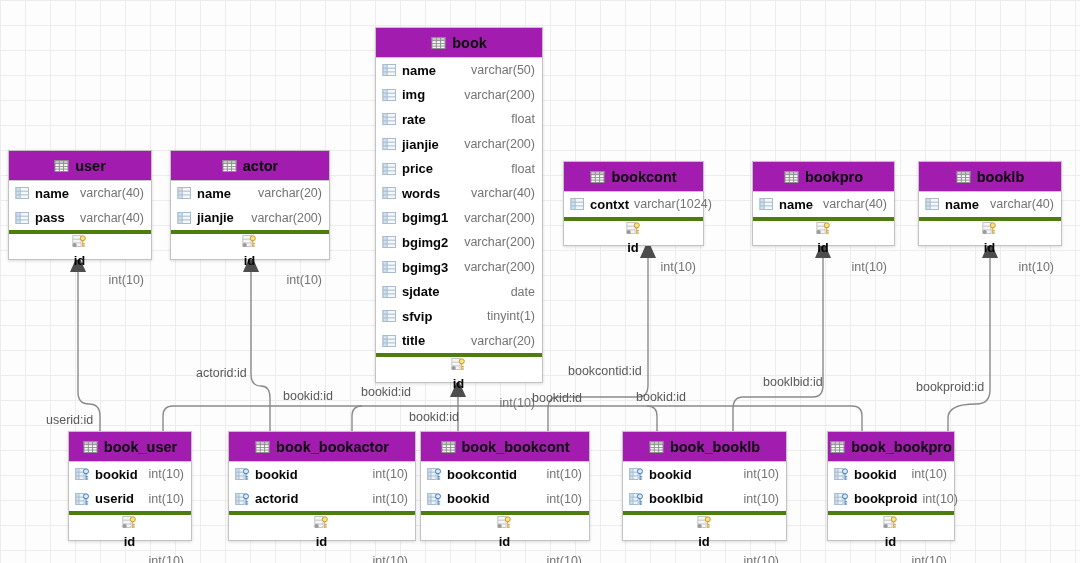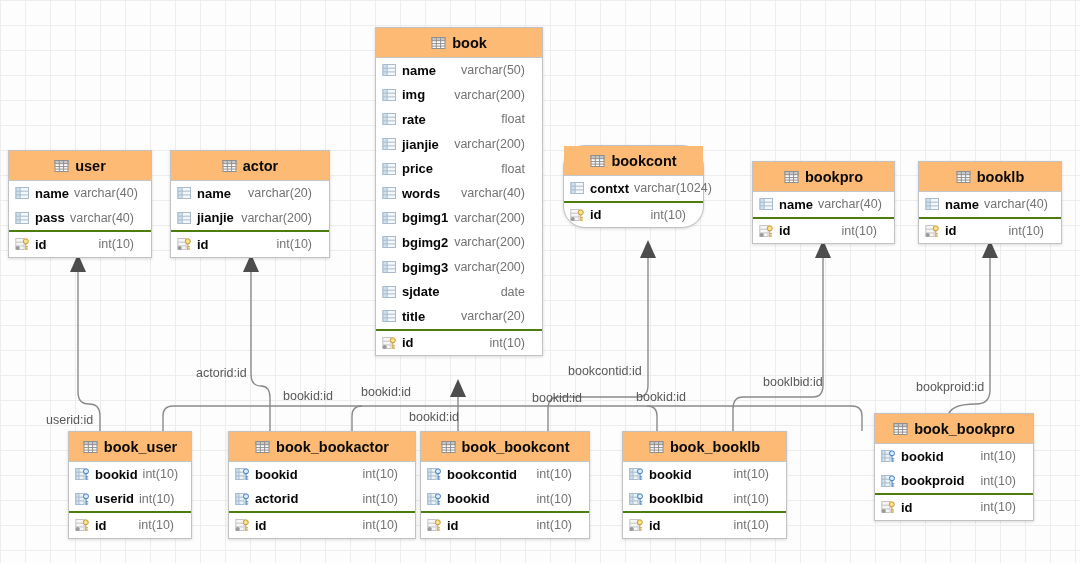--- a/index.html
+++ b/index.html
@@ -17,26 +17,26 @@
   }
   #edges{position:absolute;left:0;top:0;width:1080px;height:563px;}
   .edge{fill:none;stroke:#8a8a8a;stroke-width:1.4px;}
   .arrow{fill:#4d4d4d;stroke:none;}
   .table{
     position:absolute;background:#ffffff;border:1px solid #c2c2c2;
     box-shadow:0 1px 3px rgba(0,0,0,.14);box-sizing:border-box;
   }
   .thead{
     height:29px;display:flex;align-items:center;justify-content:center;gap:6px;
-    background:#fdba74;border-bottom:1px solid #c6c6c6;
+    background:#a21caf;border-bottom:1px solid #c6c6c6;
   }
   .th-title{font-weight:bold;font-size:14.5px;color:#0a0a0a;}
   .th-icon,.ic{display:inline-flex;align-items:center;flex:0 0 auto;}
-  .row{height:24.6px;display:flex;align-items:center;gap:5px;padding:0 17px 0 6px;}
-  .row.pk{border-top:2px solid #4d7c0f;}
+  .row{height:24.6px;display:flex;align-items:center;gap:5px;padding:0 7px 0 6px;}
+  .row.pk{border-top:4px solid #4d7c0f;flex-direction:column;}
   .colname{font-weight:bold;font-size:13px;color:#060606;white-space:nowrap;}
   .coltype{margin-left:auto;font-size:12.5px;color:#737373;white-space:nowrap;}
   .edge-label{position:absolute;font-size:12.5px;color:#585858;white-space:nowrap;}
   #watermark{
     position:absolute;left:693px;top:497px;width:380px;
     font-size:30px;font-weight:bold;letter-spacing:1px;white-space:nowrap;
     color:rgba(118,118,118,.5);
     text-shadow:1px 1px 1px rgba(255,255,255,.85), -1px -1px 1px rgba(90,90,90,.25);
     z-index:50;
   }
@@ -199,20 +199,29 @@
           </span>
     <span class="colname">sjdate</span>
     <span class="coltype">date</span>
   </div>
         <div class="row">
     <span class="ic">
             <svg width="15" height="14" viewBox="0 0 15 14">
               <use href="#ic-col"></use>
             </svg>
           </span>
+    <span class="colname">sfvip</span>
+    <span class="coltype">tinyint(1)</span>
+  </div>
+        <div class="row">
+    <span class="ic">
+            <svg width="15" height="14" viewBox="0 0 15 14">
+              <use href="#ic-col"></use>
+            </svg>
+          </span>
     <span class="colname">title</span>
     <span class="coltype">varchar(20)</span>
   </div>
         <div class="row pk">
     <span class="ic">
             <svg width="15" height="14" viewBox="0 0 15 14">
               <use href="#ic-pk"></use>
             </svg>
           </span>
     <span class="colname">id</span>
@@ -291,21 +300,21 @@
     <span class="ic">
             <svg width="15" height="14" viewBox="0 0 15 14">
               <use href="#ic-pk"></use>
             </svg>
           </span>
     <span class="colname">id</span>
     <span class="coltype">int(10)</span>
   </div>
       </div>
   </div>
-    <div class="table" style="left: 563px; top: 145px; width: 141px; border-radius: 22px;">
+    <div class="table" style="left: 563px; top: 161px; width: 141px;">
     <div class="thead">
       <span class="th-icon">
         <svg width="15" height="14" viewBox="0 0 15 14">
             <use href="#ic-table"></use>
           </svg>
       </span>
       <span class="th-title">bookcont</span>
     </div>
     <div class="tbody">
         <div class="row">
@@ -537,21 +546,21 @@
     <span class="ic">
             <svg width="15" height="14" viewBox="0 0 15 14">
               <use href="#ic-pk"></use>
             </svg>
           </span>
     <span class="colname">id</span>
     <span class="coltype">int(10)</span>
   </div>
       </div>
   </div>
-    <div class="table" style="left: 827px; top: 413px; width: 160px; margin-left: 47px;">
+    <div class="table" style="left: 827px; top: 431px; width: 128px;">
     <div class="thead">
       <span class="th-icon">
         <svg width="15" height="14" viewBox="0 0 15 14">
             <use href="#ic-table"></use>
           </svg>
       </span>
       <span class="th-title">book_bookpro</span>
     </div>
     <div class="tbody">
         <div class="row">

